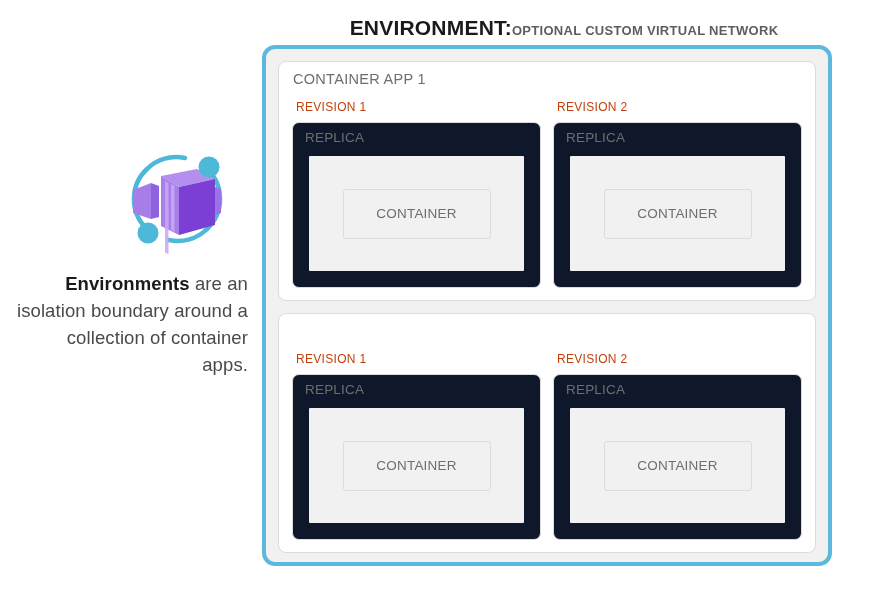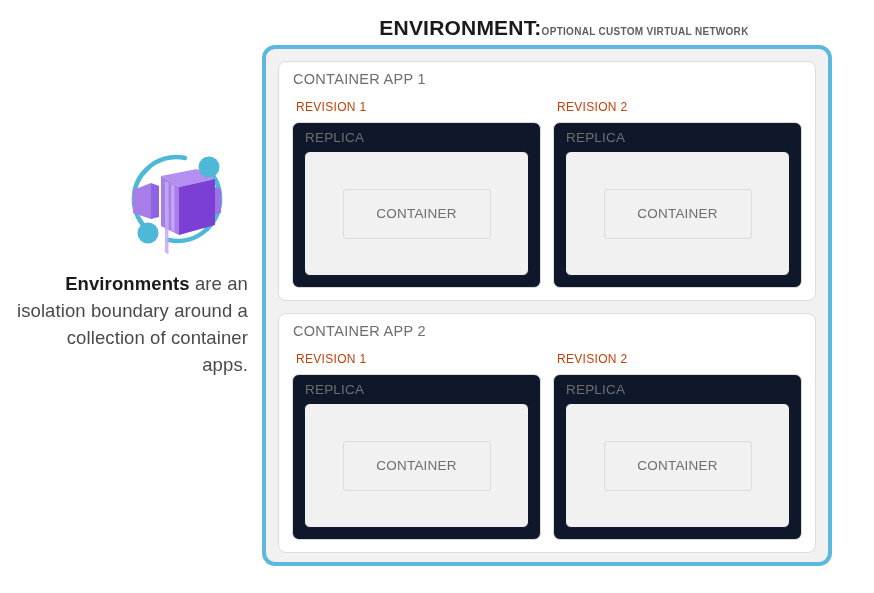--- a/index.html
+++ b/index.html
@@ -59,21 +59,21 @@
     white-space: nowrap;
     text-align: center;
   }
   #env-heading-main {
     font-size: 21px;
     font-weight: bold;
     color: #1a1a1a;
     letter-spacing: 0.2px;
   }
   #env-heading-sub {
-    font-size: 10px;
+    font-size: 13px;
     font-weight: bold;
     color: #5e5e5e;
     letter-spacing: 0.3px;
     margin-left: 0;
   }
 
   
   #environment-box {
     position: absolute;
     left: 262px;
@@ -157,21 +157,21 @@
   }
 
   .replica-body {
     position: absolute;
     left: 11px;
     right: 11px;
     top: 28px;
     bottom: 11px;
     box-sizing: border-box;
     background: #f1f1f1;
-    border: 1px solid #0f172a;
+    border: 5px solid #0f172a;
     border-radius: 6px;
     display: flex;
     align-items: center;
     justify-content: center;
   }
 
   .container-box {
     box-sizing: border-box;
     width: 148px;
     height: 50px;
@@ -252,21 +252,20 @@
           <div class="replica-body">
             <div class="container-box">CONTAINER</div>
           </div>
         </div>
       </div>
 
     </div>
   </div>
 
   <div class="container-app" id="container-app-2">
-    <div class="container-app-label">CONTAINER APP 2</div>
     <div class="revisions-row">
 
       <div class="revision">
         <div class="revision-label">REVISION 1</div>
         <div class="revision-body">
           <div class="replica-label">REPLICA</div>
           <div class="replica-body">
             <div class="container-box">CONTAINER</div>
           </div>
         </div>

